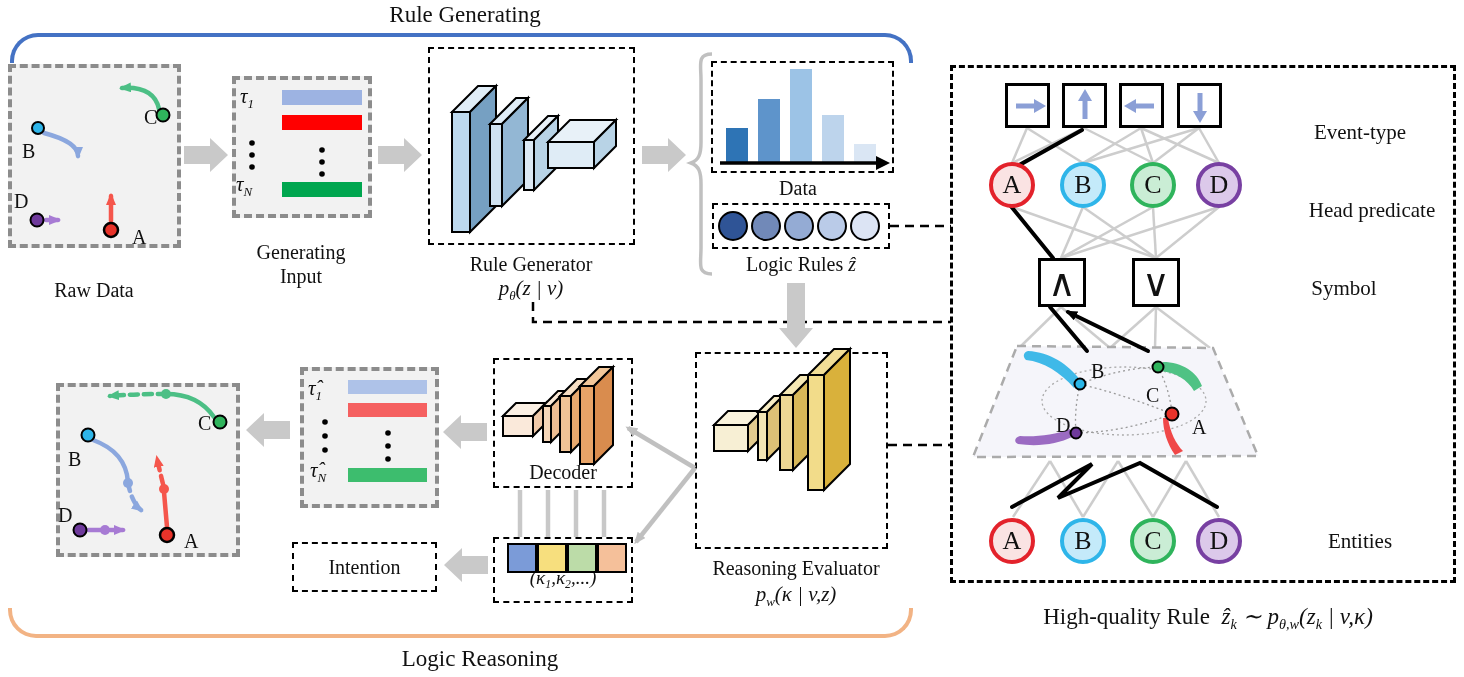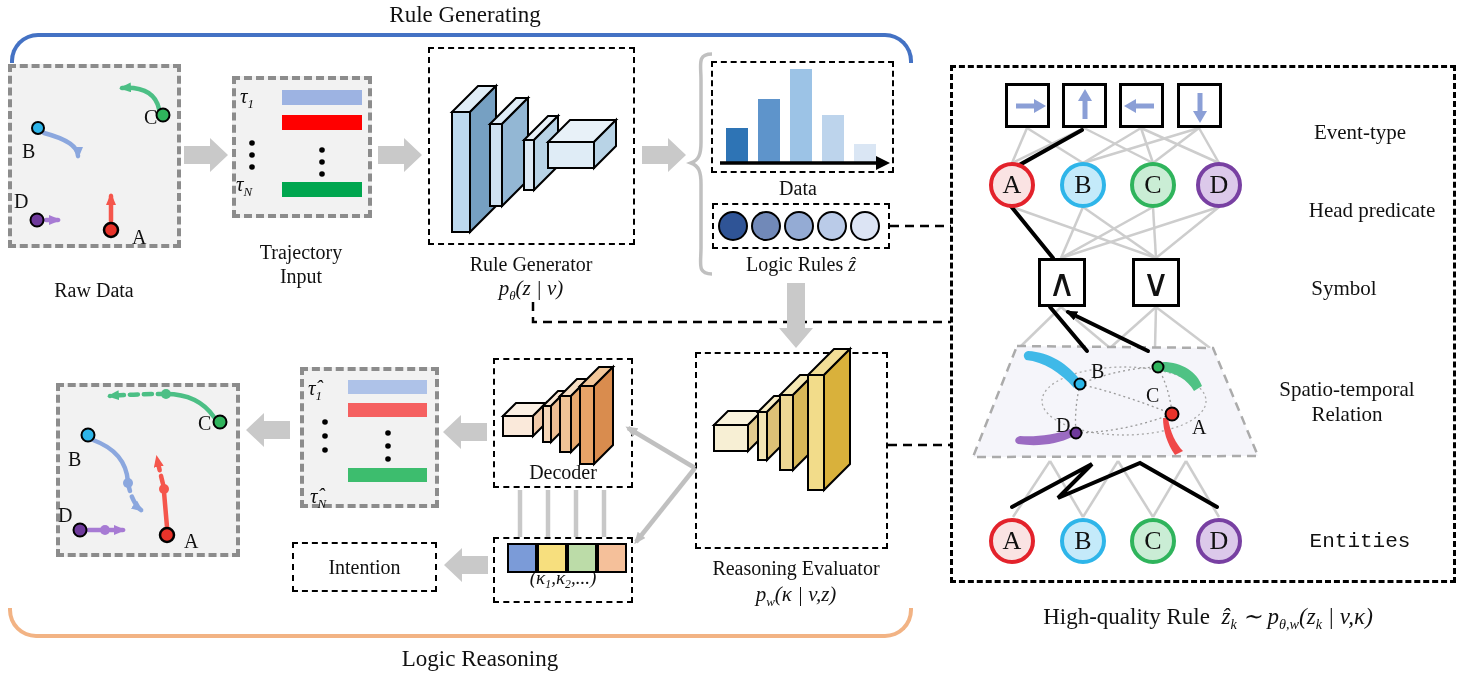--- a/index.html
+++ b/index.html
@@ -119,21 +119,21 @@
   <div class="box-gray" style="left:300px;top:367px;width:139px;height:141px;"></div>
   <div class="box-gray" style="left:56px;top:383px;width:184px;height:174px;"></div>
   <div class="box-black intent lbl" style="left:292px;top:542px;width:145px;height:50px;">
        <span>Intention</span>
     </div>
   <div class="box-black" style="left:493px;top:537px;width:140px;height:66px;"></div>
   <div class="panel" style="left:950px;top:65px;width:506px;height:518px;"></div>
 
   <div class="lbl" style="left:24px;top:278px;width:140px;">Raw Data</div>
   <div class="lbl" style="left:231px;top:240px;width:140px;">
-    <span>Trajectory</span><br><span>Input</span>
+    <span>Generating</span><br><span>Input</span>
   </div>
   <div class="lbl" style="left:431px;top:252px;width:200px;">Rule Generator</div>
   <div class="lbl" style="left:431px;top:276px;width:200px;font-size:21px;">
     <i><span>p</span><sub>θ</sub><span>(z | v)</span></i>
   </div>
   <div class="lbl" style="left:748px;top:176px;width:100px;">Data</div>
   <div class="lbl" style="left:712px;top:252px;width:178px;">
     <span>Logic Rules</span> <i>ẑ</i>
   </div>
   <div class="lbl" style="left:691px;top:556px;width:210px;">Reasoning Evaluator</div>
@@ -144,40 +144,37 @@
   <div class="lbl" style="left:495px;top:567px;width:136px;font-size:19px;">
     <i><span>(κ</span><sub>1</sub><span>,κ</span><sub>2</sub><span>,...)</span></i>
   </div>
 
   <div class="tau" style="left:240px;top:84px;">
     <span>τ</span><sub>1</sub></div>
   <div class="tau" style="left:236px;top:172px;">
     <span>τ</span><sub>N</sub></div>
   <div class="tau" style="left:308px;top:376px;">
     <span>τ̂</span><sub>1</sub></div>
-  <div class="tau" style="left:310px;top:484px;text-align:center;">
+  <div class="tau" style="left:310px;top:458px;text-align:center;">
     <span>τ̂</span><sub>N</sub></div>
 
   <div class="agent-letter" style="left:22px;top:140px;">B</div>
   <div class="agent-letter" style="left:144px;top:106px;">C</div>
   <div class="agent-letter" style="left:14px;top:190px;">D</div>
   <div class="agent-letter" style="left:132px;top:226px;">A</div>
 
   <div class="agent-letter" style="left:198px;top:412px;">C</div>
   <div class="agent-letter" style="left:68px;top:448px;">B</div>
   <div class="agent-letter" style="left:58px;top:504px;">D</div>
   <div class="agent-letter" style="left:184px;top:530px;">A</div>
 
   <div class="lbl" style="left:1280px;top:120px;width:160px;font-size:21px;">Event-type</div>
   <div class="lbl" style="left:1277px;top:198px;width:190px;font-size:21px;">Head predicate</div>
   <div class="lbl" style="left:1299px;top:276px;width:90px;font-size:21px;">Symbol</div>
-  <div class="lbl" style="left:1258px;top:377px;width:178px;font-size:21px;">
-    <span>Spatio-temporal</span><br><span>Relation</span>
-  </div>
-  <div class="lbl" style="left:1305px;top:529px;width:110px;font-size:21px;font-family:Liberation Mono, monospace;">Entities</div>
+  <div class="lbl" style="left:1305px;top:529px;width:110px;font-size:21px;">Entities</div>
 
   <div class="symsq" style="left:1038px;top:258px;">
       <span>∧</span>
     </div>
   <div class="symsq" style="left:1132px;top:258px;">
       <span>∨</span>
     </div>
 
   <div class="agent-letter" style="left:1091px;top:360px;">B</div>
   <div class="agent-letter" style="left:1146px;top:384px;">C</div>

